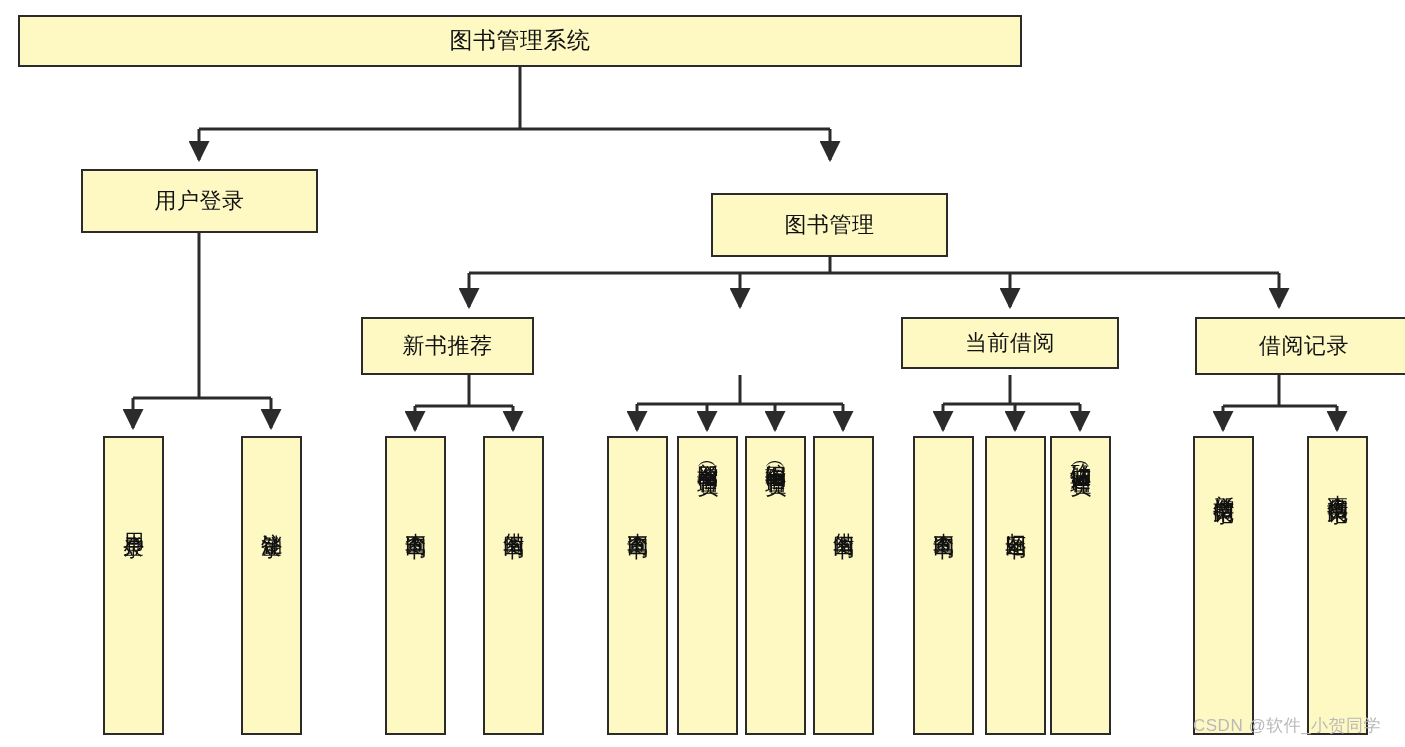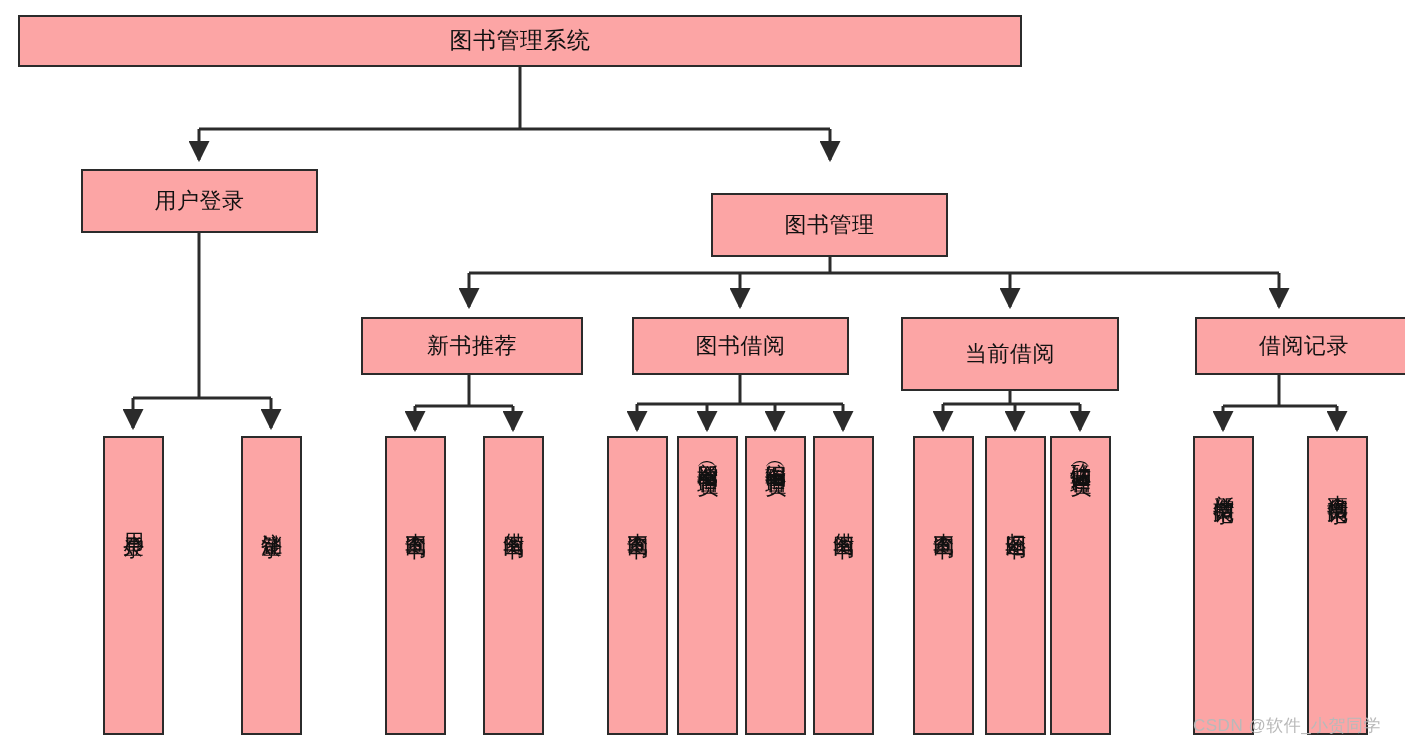--- a/index.html
+++ b/index.html
@@ -21,21 +21,21 @@
     position: absolute;
     left: 0;
     top: 0;
     width: 1405px;
     height: 747px;
     pointer-events: none;
   }
   .node {
     position: absolute;
     box-sizing: border-box;
-    background: #fca5a5;
+    background: #fef9c3;
     border: 2px solid #2b2b2b;
     display: flex;
     align-items: center;
     justify-content: center;
     overflow: hidden;
   }
   .node .label {
     color: #111111;
     text-align: center;
     line-height: 1.18;
@@ -133,27 +133,24 @@
     <span class="label">图书管理系统</span>
   </div>
 
   <div class="node horiz" style="left:81px; top:169px; width:237px; height:64px;">
     <span class="label">用户登录</span>
   </div>
   <div class="node horiz" style="left:711px; top:169px; width:237px; height:64px;margin-top:24px;">
     <span class="label">图书管理</span>
   </div>
 
-  <div class="node horiz" style="left:361px; top:317px; width:222px; height:58px;">
+  <div class="node horiz" style="left:361px; top:317px; width:173px; height:58px;">
     <span class="label">新书推荐</span>
   </div>
-  <div class="node horiz" style="left:632px; top:317px; width:217px; height:58px;">
-    <span class="label">图书借阅</span>
-  </div>
-  <div class="node horiz" style="left:901px; top:317px; width:218px; height:74px;">
+  <div class="node horiz" style="left:901px; top:317px; width:218px; height:52px;">
     <span class="label">当前借阅</span>
   </div>
   <div class="node horiz" style="left:1170px; top:317px; width:218px; height:58px;margin-left:25px;">
     <span class="label">借阅记录</span>
   </div>
 
   <div class="node vert" style="left:103px; top:436px; width:61px; height:299px; padding-top:78px;">
     <span class="label">用户登录</span>
   </div>
   <div class="node vert" style="left:241px; top:436px; width:61px; height:299px; padding-top:78px;">

